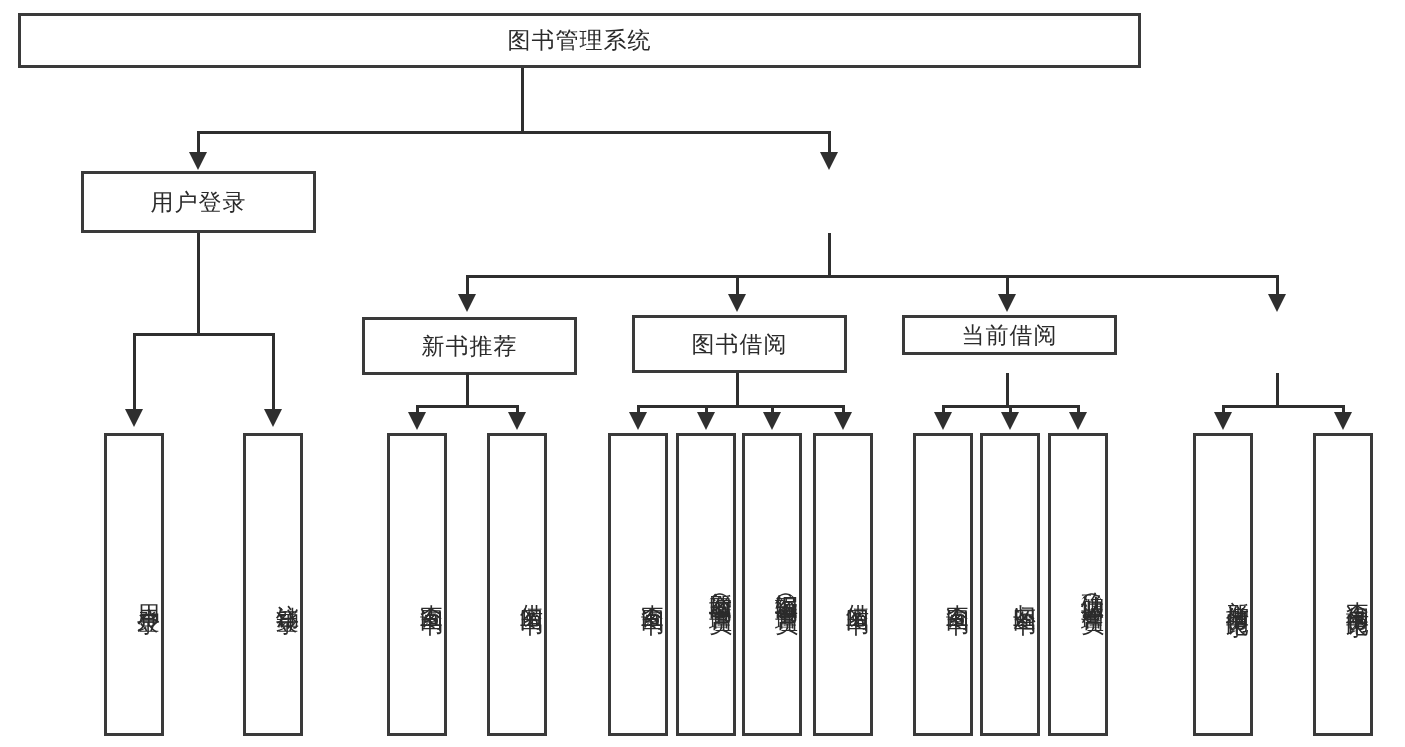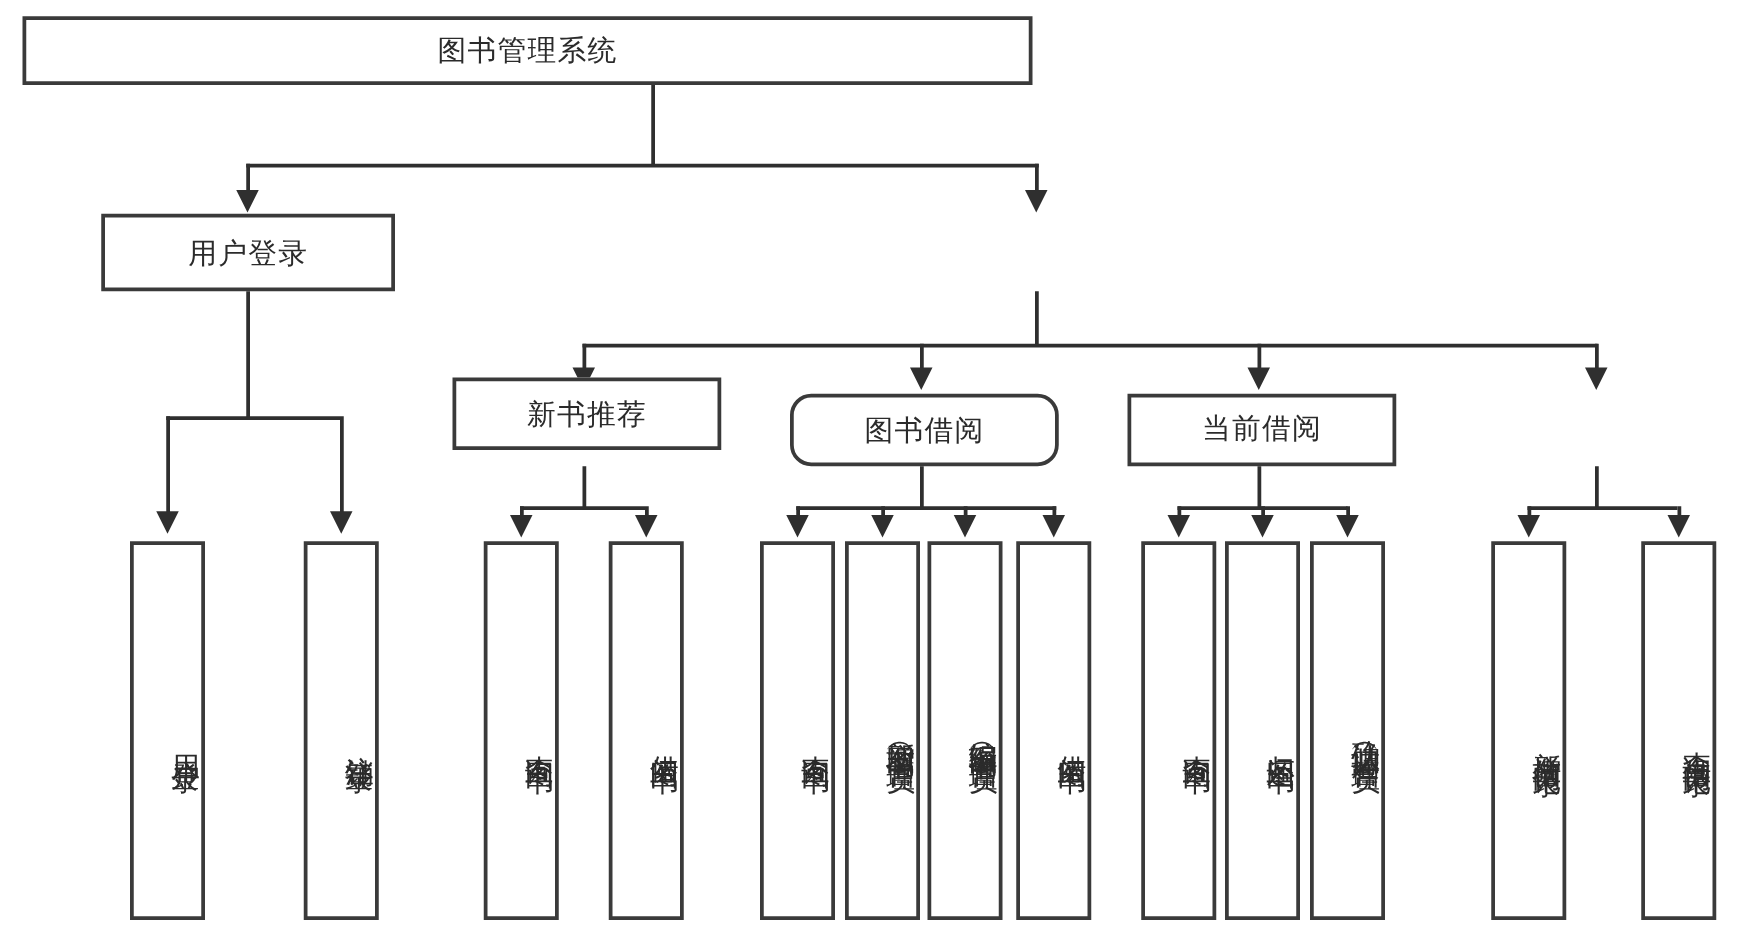--- a/index.html
+++ b/index.html
@@ -68,21 +68,21 @@
     font-size: 19px;
     white-space: nowrap;
     letter-spacing: 0.5px;
   }
 </style>
 </head>
 <body>
 
 <div id="canvas">
 
-  <div class="node horizontal" style="left:18px; top:13px; width:808px; height:55px;">
+  <div class="node horizontal" style="left:18px; top:13px; width:1123px; height:55px;">
     <span class="node-label">图书管理系统</span>
   </div>
 
   <div class="edge v" style="left:521px; top:68px; height:65px;"></div>
 
   <div class="edge h" style="left:197px; top:131px; width:634px;"></div>
 
   <div class="edge v" style="left:197px; top:131px; height:24px;"></div>
   <div class="arrow" style="left:189px; top:152px;"></div>
 
@@ -105,27 +105,27 @@
   <div class="edge h" style="left:466px; top:275px; width:812px;"></div>
   <div class="edge v" style="left:466px; top:275px; height:22px;"></div>
   <div class="arrow" style="left:458px; top:294px;"></div>
   <div class="edge v" style="left:736px; top:275px; height:22px;"></div>
   <div class="arrow" style="left:728px; top:294px;"></div>
   <div class="edge v" style="left:1006px; top:275px; height:22px;"></div>
   <div class="arrow" style="left:998px; top:294px;"></div>
   <div class="edge v" style="left:1276px; top:275px; height:22px;"></div>
   <div class="arrow" style="left:1268px; top:294px;"></div>
 
-  <div class="node horizontal" style="left:362px; top:302px; width:215px; height:58px;">
+  <div class="node horizontal" style="left:362px; top:317px; width:215px; height:58px;">
     <span class="node-label">新书推荐</span>
   </div>
-  <div class="node horizontal" style="left:632px; top:315px; width:215px; height:58px;border-radius:17px;">
+  <div class="node horizontal" style="left:632px; top:315px; width:215px; height:58px;">
     <span class="node-label">图书借阅</span>
   </div>
-  <div class="node horizontal" style="left:902px; top:315px; width:215px; height:58px;font-family:Liberation Mono, monospace;">
+  <div class="node horizontal" style="left:902px; top:315px; width:215px; height:40px;">
     <span class="node-label">当前借阅</span>
   </div>
 
   <div class="edge v" style="left:466px; top:373px; height:34px;"></div>
   <div class="edge h" style="left:416px; top:405px; width:100px;"></div>
   <div class="edge v" style="left:416px; top:405px; height:10px;"></div>
   <div class="arrow" style="left:408px; top:412px;"></div>
   <div class="edge v" style="left:516px; top:405px; height:10px;"></div>
   <div class="arrow" style="left:508px; top:412px;"></div>
 

